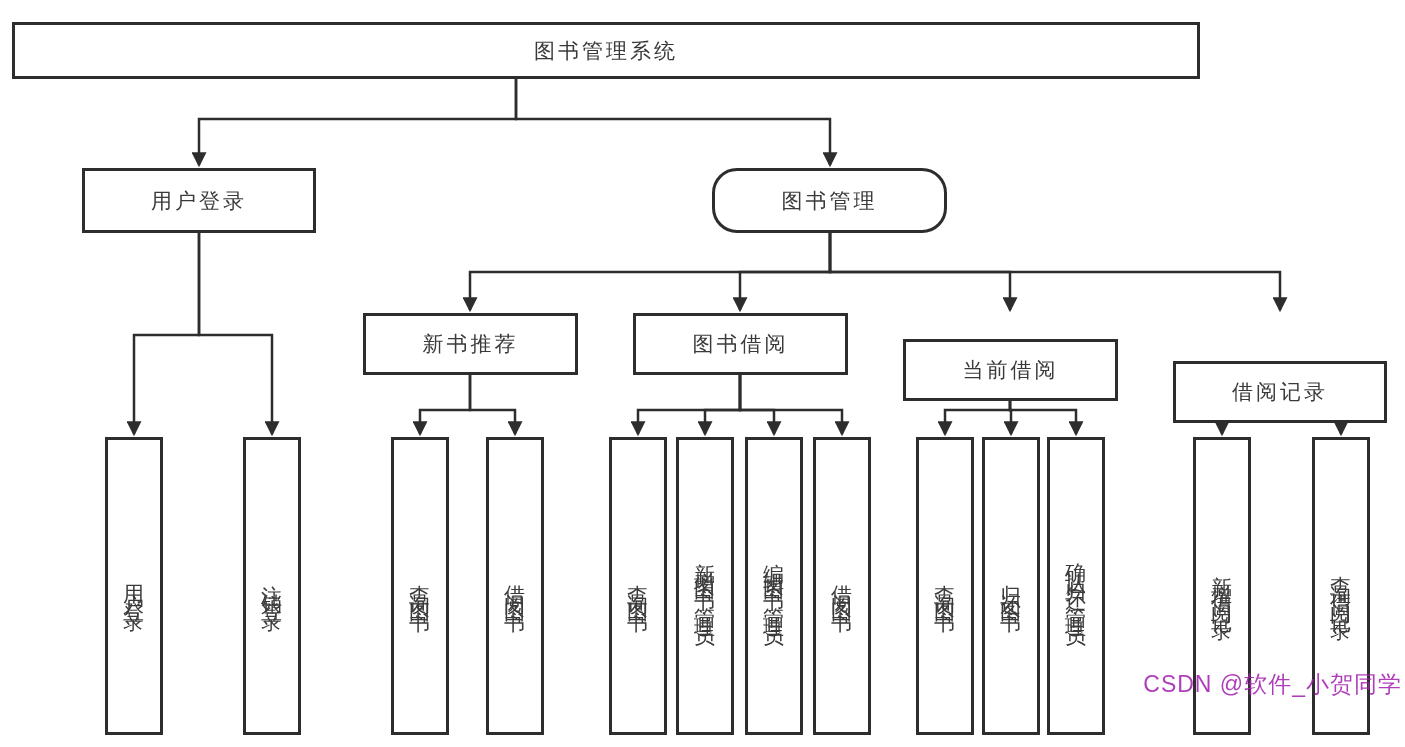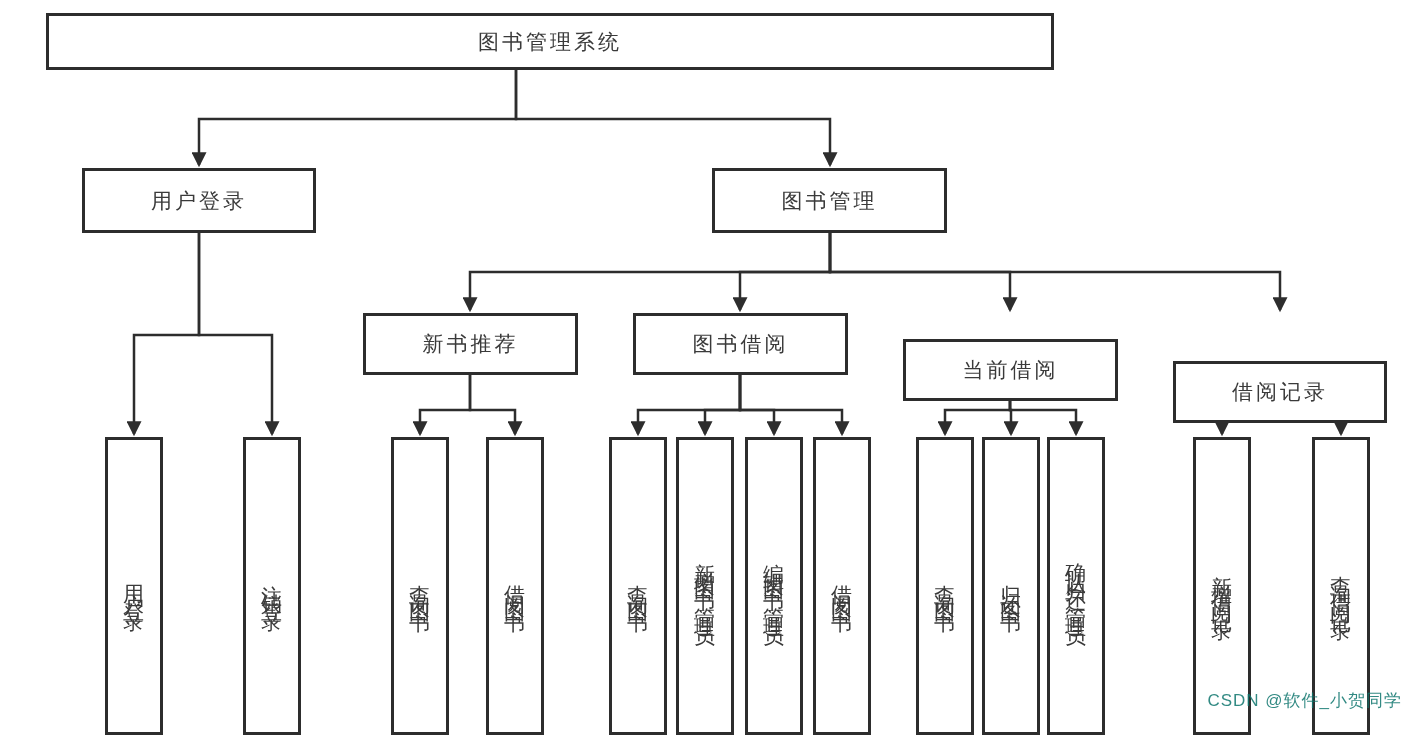--- a/index.html
+++ b/index.html
@@ -38,23 +38,23 @@
     letter-spacing: 0;
   }
   .node.vert .vlabel {
     writing-mode: vertical-rl;
     text-orientation: mixed;
     letter-spacing: 9px;
     line-height: 1;
     max-height: 284px;
   }
   
-  .n-root           { left:  12px; top:  13px; width: 1008px; height: 57px; margin-left: 34px; }
+  .n-root           { left:  12px; top:  22px; width: 1188px; height: 57px; }
   .n-user-login     { left:  82px; top: 168px; width: 234px;  height: 65px; }
-  .n-book-mgmt      { left: 712px; top: 168px; width: 235px;  height: 65px; }
+  .n-book-mgmt      { left: 712px; top: 168px; width: 235px;  height: 65px; border-radius: 25px; }
   .n-new-book       { left: 363px; top: 313px; width: 215px;  height: 62px; }
   .n-book-borrow    { left: 633px; top: 313px; width: 215px;  height: 62px; }
   .n-cur-borrow     { left: 903px; top: 313px; width: 215px;  height: 62px; margin-top: 26px; }
   .n-borrow-record  { left:1173px; top: 313px; width: 214px;  height: 62px; margin-top: 48px; }
   .leaf             { top: 437px; width: 58px; height: 298px; }
   .l-ul-login       { left: 105px; }
   .l-ul-logout      { left: 243px; }
   .l-nb-query       { left: 391px; }
   .l-nb-borrow      { left: 486px; }
   .l-bb-query       { left: 609px; }
@@ -62,23 +62,23 @@
   .l-bb-edit        { left: 745px; }
   .l-bb-borrow      { left: 813px; }
   .l-cb-query       { left: 916px; }
   .l-cb-return      { left: 982px; }
   .l-cb-confirm     { left:1047px; }
   .l-br-add         { left:1193px; }
   .l-br-query       { left:1312px; }
   .watermark {
     position: absolute;
     right: 3px;
-    top: 689px;
-    font-size: 17px;
-    color: #0f766e;
+    top: 669px;
+    font-size: 23px;
+    color: #a21caf;
     opacity: 0.85;
     letter-spacing: 1px;
     z-index: 5;
     white-space: nowrap;
   }
 </style>
 </head>
 <body>
 
 <div class="canvas">

